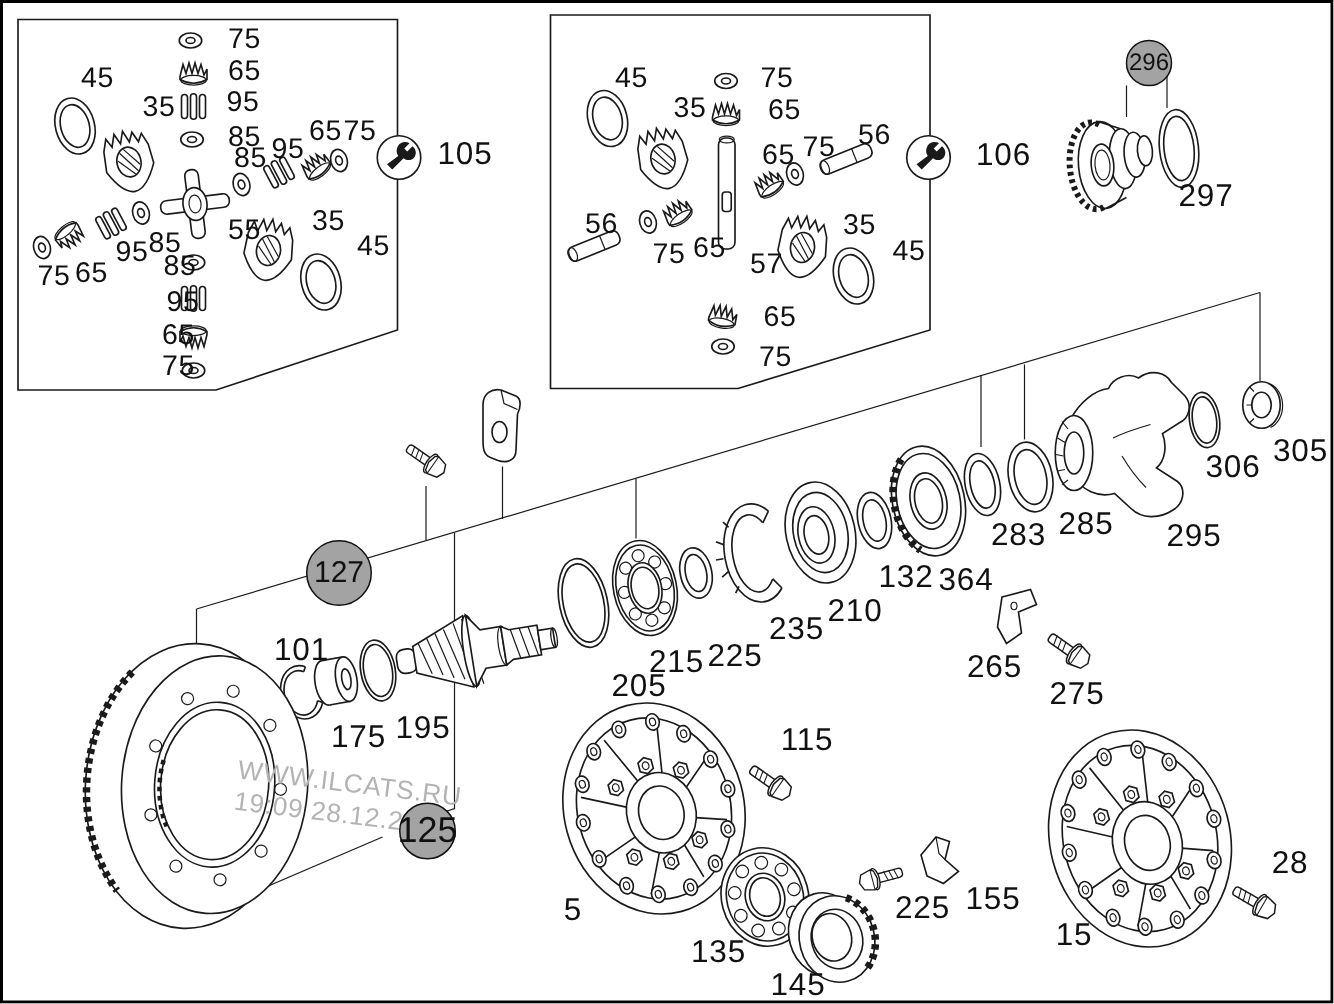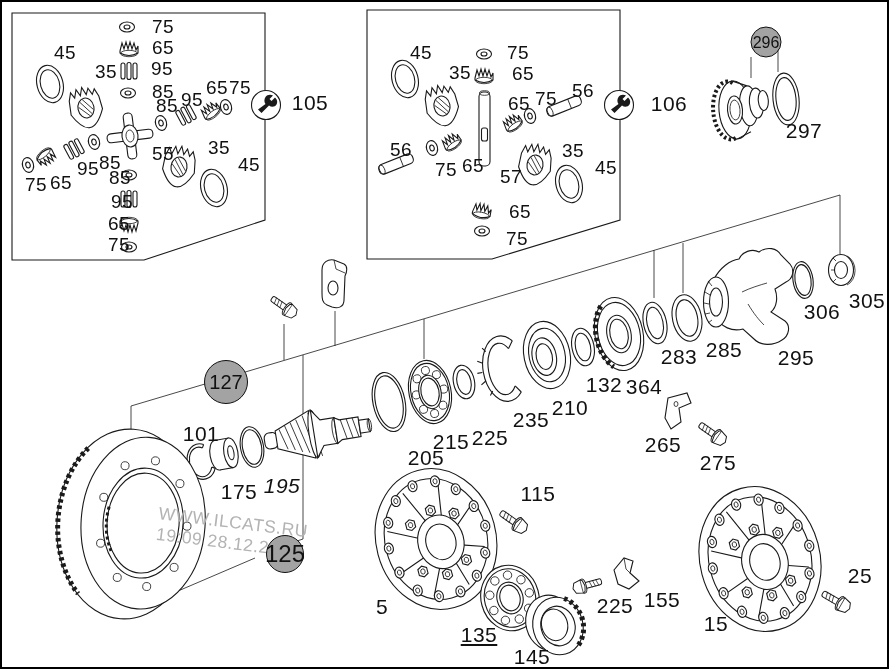--- a/index.html
+++ b/index.html
@@ -406,27 +406,27 @@
       <div class="lbl" style="left: 590px; top: 383px;">132</div>
       <div class="lbl" style="left: 556px; top: 406px;">210</div>
       <div class="lbl" style="left: 517px; top: 418px;">235</div>
       <div class="lbl" style="left: 476px; top: 416px; margin-top: 20px;">225</div>
       <div class="lbl" style="left: 437px; top: 440px;">215</div>
       <div class="lbl" style="left: 392px; top: 456px; margin-left: 20px;">205</div>
       <div class="lbl" style="left: 649px; top: 443px;">265</div>
       <div class="lbl" style="left: 704px; top: 461px; text-align: right;">275</div>
       <div class="lbl" style="left: 187px; top: 432px;">101</div>
       <div class="lbl" style="left: 225px; top: 490px;">175</div>
-      <div class="lbl" style="left: 268px; top: 484px; font-style: italic;">195</div>
+      <div class="lbl" style="left: 268px; top: 484px;">195</div>
       <div class="lbl" style="left: 524px; top: 492px;">115</div>
       <div class="lbl" style="left: 368px; top: 605px;">5</div>
-      <div class="lbl" style="left: 465px; top: 633px; text-decoration: underline;">135</div>
+      <div class="lbl" style="left: 465px; top: 633px;">135</div>
       <div class="lbl" style="left: 518px; top: 655px;">145</div>
       <div class="lbl" style="left: 601px; top: 604px;">225</div>
       <div class="lbl" style="left: 648px; top: 598px;">155</div>
       <div class="lbl" style="left: 686px; top: 622px; margin-left: 16px;">15</div>
-      <div class="lbl" style="left: 846px; top: 574px;">25</div>
+      <div class="lbl" style="left: 846px; top: 574px;">28</div>
       <div class="callout" style="left: 752px; top: 40px; width: 31px; height: 31px; font-size: 16px;">296</div>
       <div class="callout" style="left: 212px; top: 380px; width: 44px; height: 44px; font-size: 20px;">127</div>
       <div class="callout" style="left: 271px; top: 552px; width: 38px; height: 38px; font-size: 24px;">125</div>
     </div>
 
 </div>
 
 </body></html>

